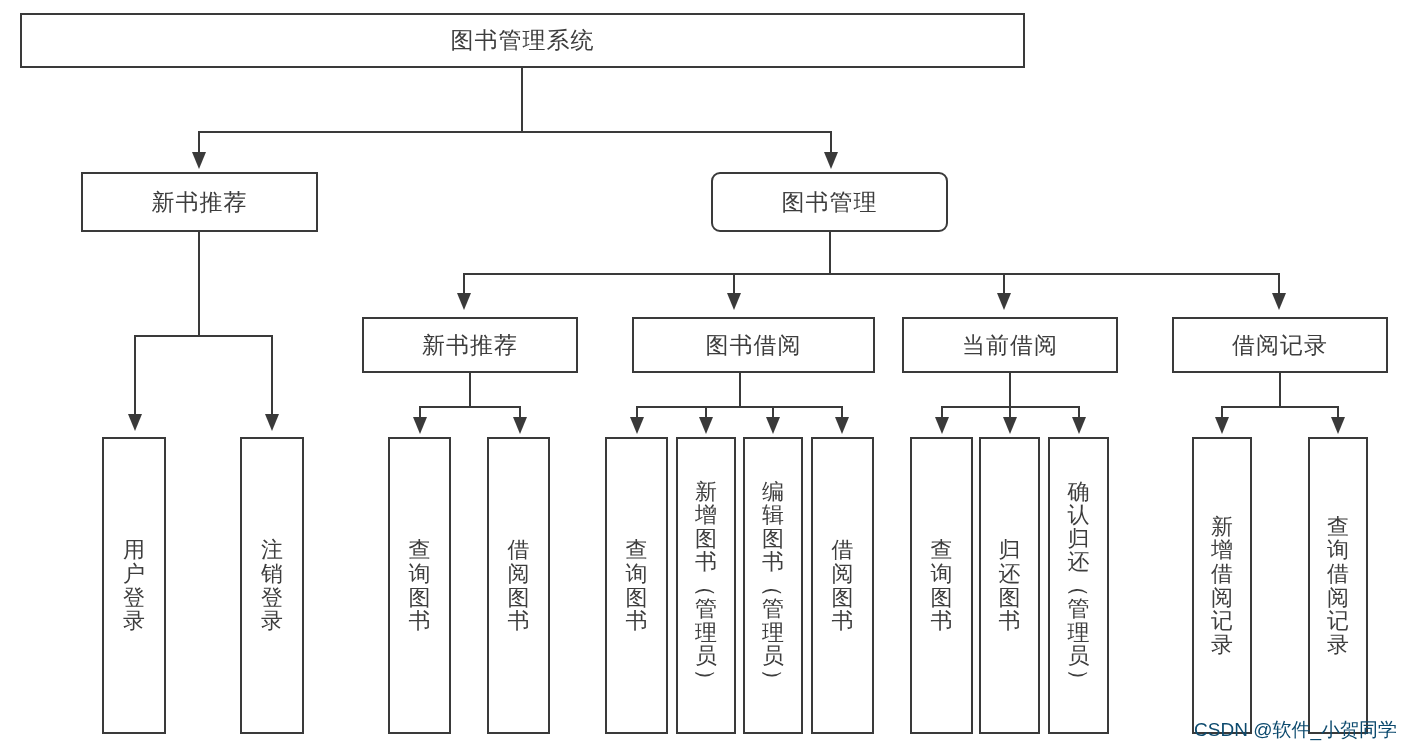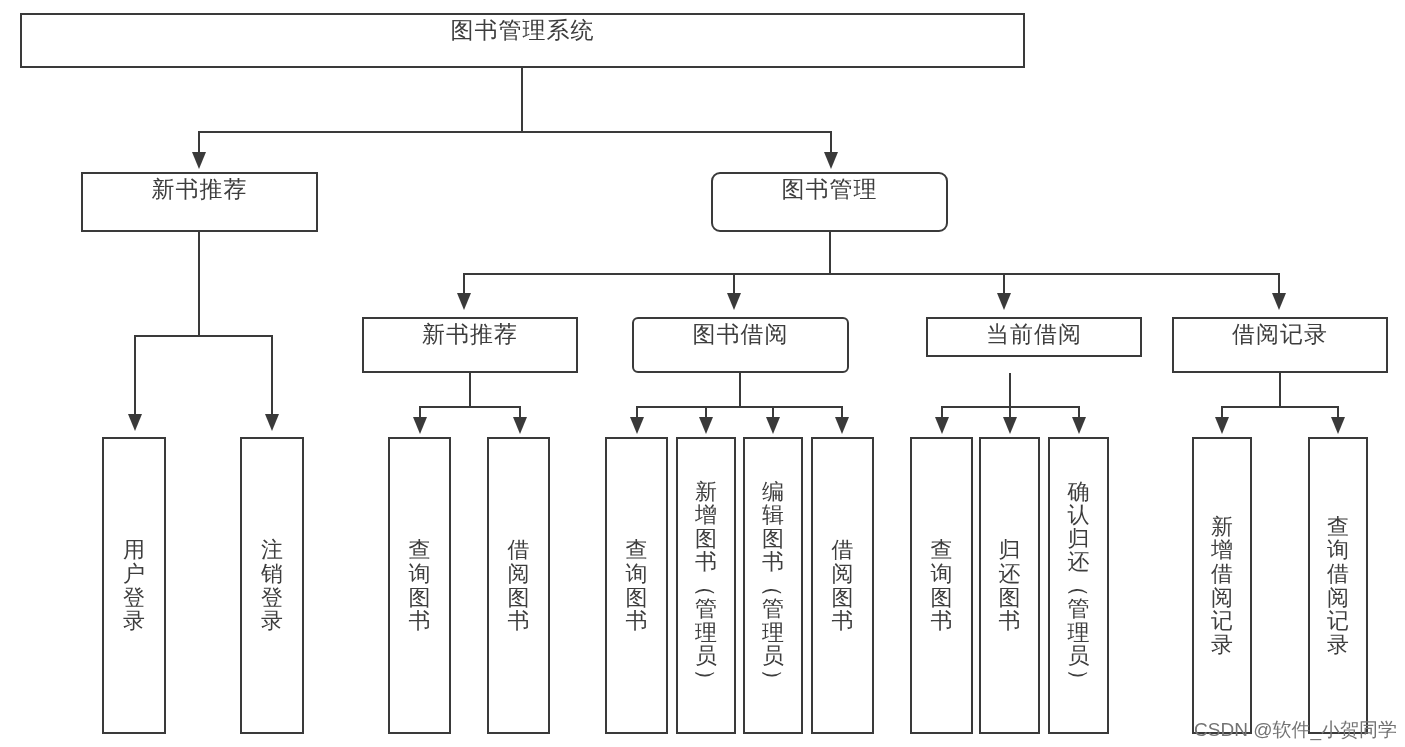--- a/index.html
+++ b/index.html
@@ -17,20 +17,21 @@
     background: #ffffff;
     overflow: hidden;
   }
   
   .node {
     position: absolute;
     box-sizing: border-box;
     background: #ffffff;
     border: 2px solid #3a3a3a;
     display: flex;
+    align-items: center;
     justify-content: center;
     color: #3d3d3d;
     z-index: 3;
   }
   .node.horizontal {
     font-size: 23px;
     letter-spacing: 1px;
     white-space: nowrap;
   }
   
@@ -78,21 +79,21 @@
     border-right: 7px solid transparent;
     border-top: 17px solid #3a3a3a;
     z-index: 2;
   }
   
   #watermark {
     position: absolute;
     right: 8px;
     bottom: 4px;
     font-size: 19px;
-    color: #737373;
+    color: #0c4a6e;
     white-space: nowrap;
     z-index: 6;
     font-family: "Liberation Sans", "DejaVu Sans", sans-serif;
   }
 </style>
 </head>
 <body>
 
 <div id="canvas">
 
@@ -130,24 +131,24 @@
   <div class="vline" style="left:733px; top:273px; height:23px;"></div>
   <div class="arrow" style="left:727px; top:293px;"></div>
   <div class="vline" style="left:1003px; top:273px; height:23px;"></div>
   <div class="arrow" style="left:997px; top:293px;"></div>
   <div class="vline" style="left:1278px; top:273px; height:23px;"></div>
   <div class="arrow" style="left:1272px; top:293px;"></div>
 
   <div class="node horizontal" style="left:362px; top:317px; width:216px; height:56px;">
     <span>新书推荐</span>
   </div>
-  <div class="node horizontal" style="left:632px; top:317px; width:217px; height:56px;border-radius:6px;">
+  <div class="node horizontal" style="left:632px; top:317px; width:243px; height:56px;">
     <span>图书借阅</span>
   </div>
-  <div class="node horizontal" style="left:902px; top:317px; width:216px; height:40px;margin-left:24px;">
+  <div class="node horizontal" style="left:902px; top:317px; width:216px; height:56px;">
     <span>当前借阅</span>
   </div>
   <div class="node horizontal" style="left:1172px; top:317px; width:216px; height:56px;">
     <span>借阅记录</span>
   </div>
 
   <div class="vline" style="left:469px; top:373px; height:34px;"></div>
   <div class="hline" style="left:419px; top:406px; width:101px;"></div>
   <div class="vline" style="left:419px; top:406px; height:13px;"></div>
   <div class="arrow" style="left:413px; top:417px;"></div>

